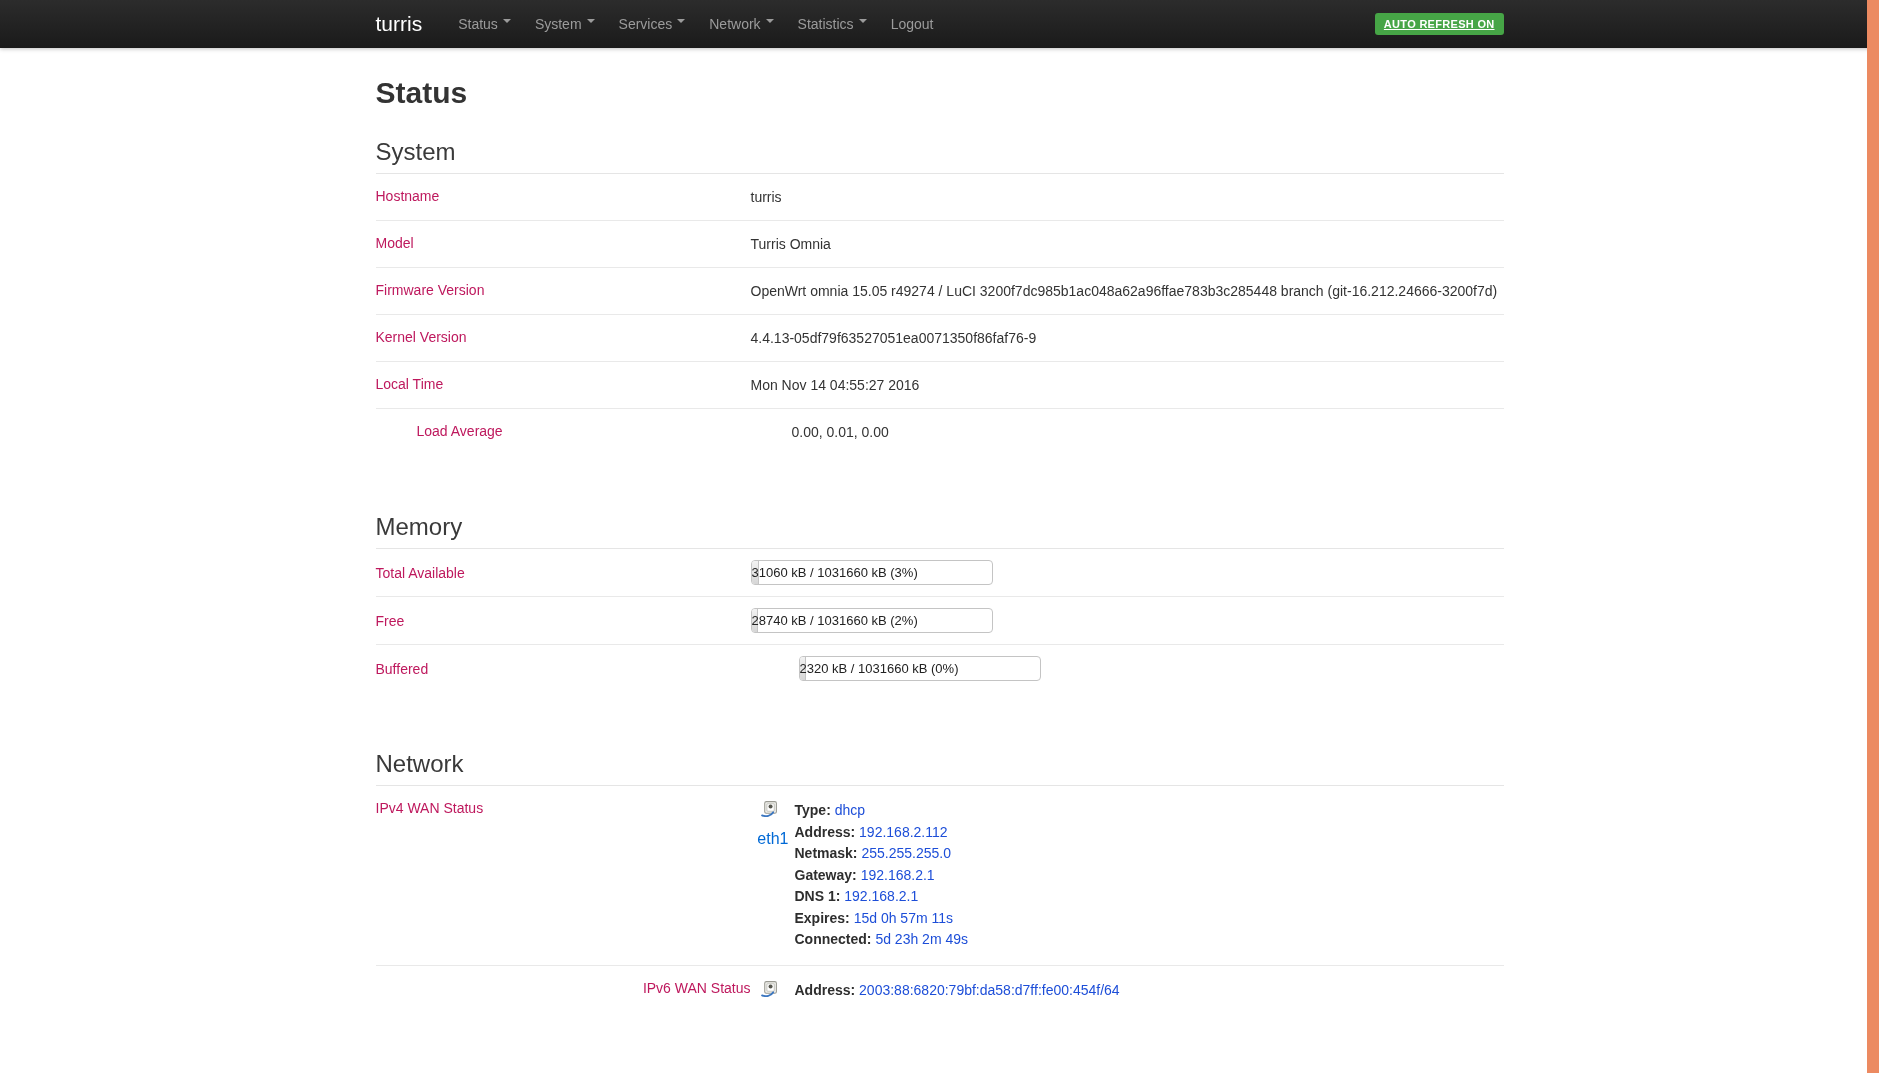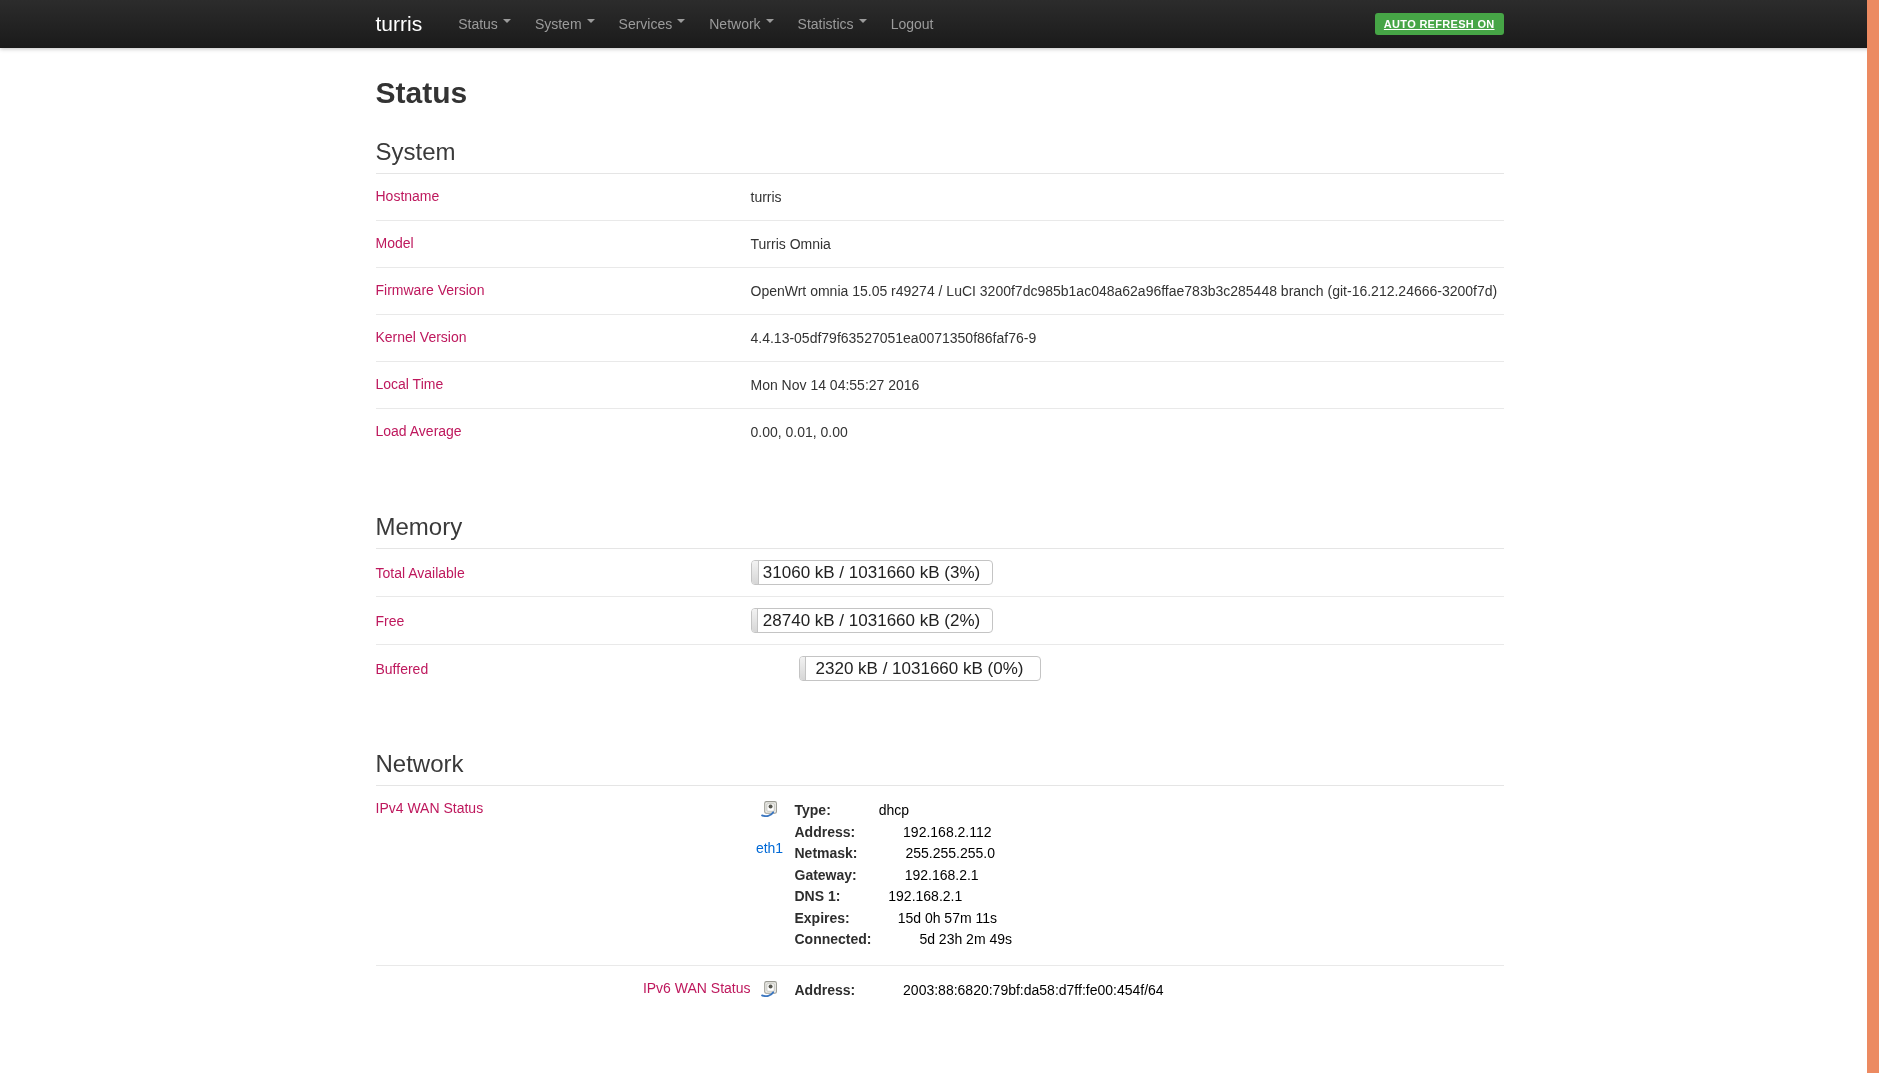--- a/index.html
+++ b/index.html
@@ -92,21 +92,21 @@
   }
   .section { margin-bottom: 0; }
   .section-gap { height: 58px; }
 
   .kv-table { width: 100%; }
   .kv-row {
     display: flex;
     border-bottom: 1px solid #e9e9e9;
     padding: 14px 0;
   }
-  .kv-row.last { border-bottom: none; }
+  .kv-row.last { border-bottom: none; margin-left: 41px; }
   .kv-label {
     width: 375px;
     flex: 0 0 375px;
     color: #be185d;
   }
   .kv-value { flex: 1; line-height: 18px; }
 
   
   .mem-row {
     display: flex;
@@ -126,50 +126,50 @@
   }
   .progress-fill {
     position: absolute;
     left: 0; top: 0; bottom: 0;
     min-width: 6px;
     background: linear-gradient(#f2f2f2, #d6d6d6);
     border-right: 1px solid #c4c4c4;
   }
   .progress-text {
     position: relative;
-    text-align: center;
     line-height: 23px;
-    font-size: 17px;
+    font-size: 13px;
     color: #222;
   }
 
   
   .net-row {
     display: flex;
     border-bottom: 1px solid #e9e9e9;
     padding: 14px 0;
   }
   .net-row.last { border-bottom: none; text-align: right; }
   .net-value { display: flex; flex: 1; }
   .iface-block {
     width: 38px;
     flex: 0 0 38px;
     text-align: center;
     margin-right: 6px;
     cursor: pointer;
   }
   .iface-name {
     color: var(--link_blue, #0069d6);
-    font-size: 14px;
-    margin-top: 20px;
+    font-size: 16px;
+    margin-top: 10px;
     display: block;
+    text-align: right;
   }
   .net-details { line-height: 21.5px; }
   .net-detail-line .k { font-weight: bold; color: #2e2e2e; }
-  .net-detail-line .v { color: #000000; margin-left: 44px; }
+  .net-detail-line .v { color: #1d4ed8; }
   .port-icon svg { display: inline-block; }
 </style>
 </head>
 <body>
 
 <div class="navbar">
   <div class="navbar-inner">
     <span class="brand">turris</span>
 
     <span class="nav-item"><span>Status</span><span class="caret"></span></span>

